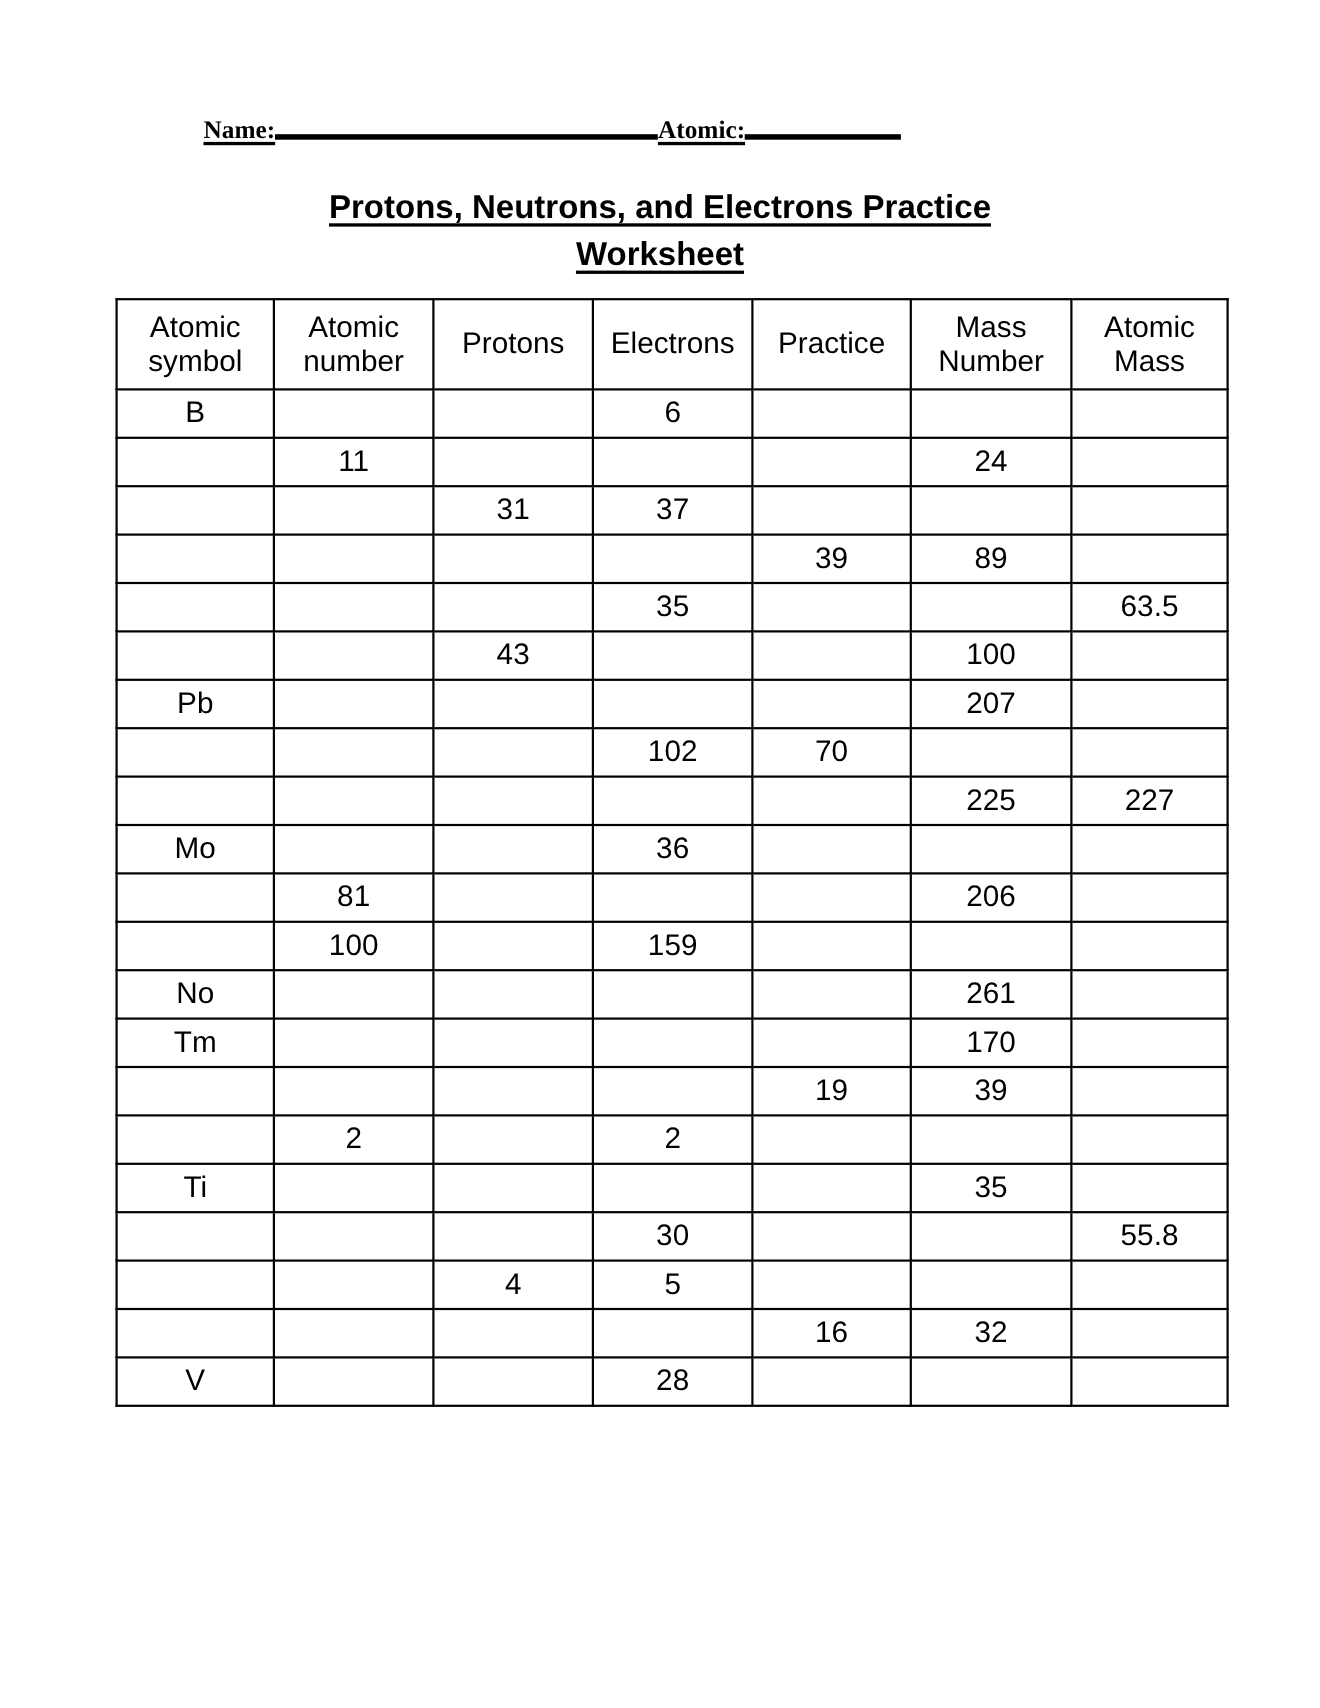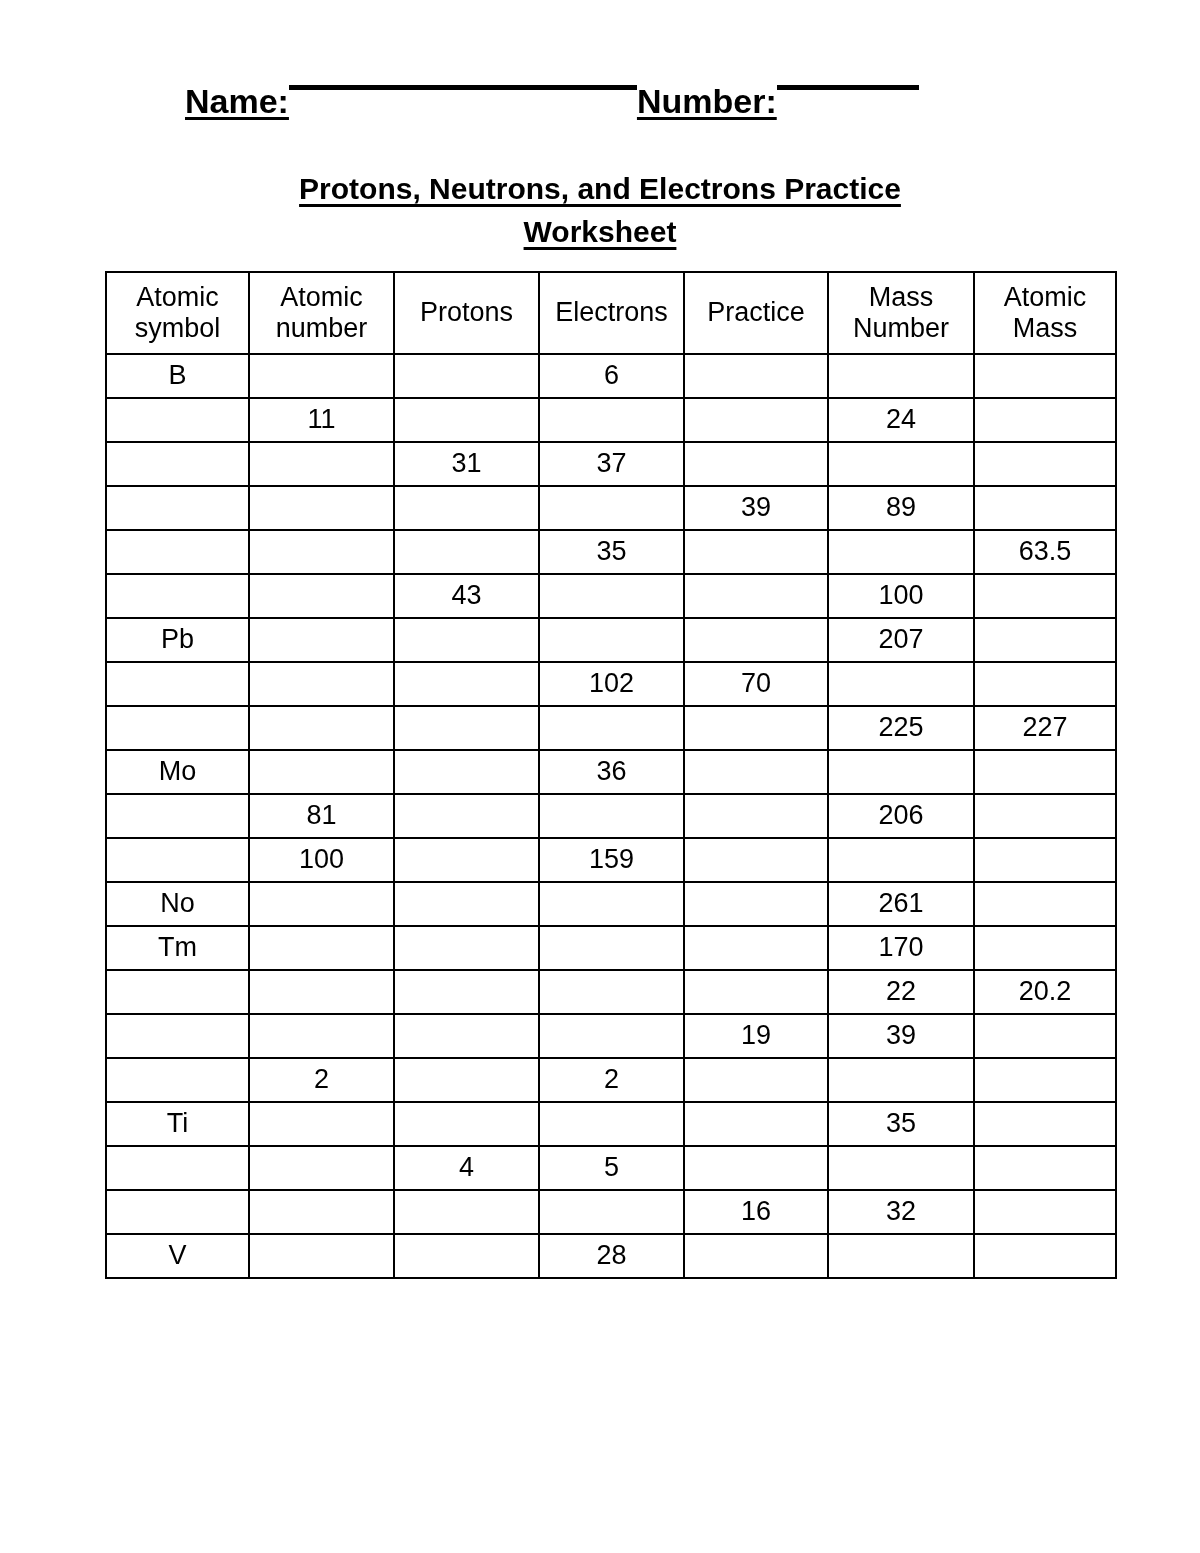--- a/index.html
+++ b/index.html
@@ -25,23 +25,25 @@
   }
 
   
   .namebar {
     position: absolute;
     left: 105px;
     top: 84px;
     width: 1010px;
     height: 46px;
     display: flex;
-    font-size: 34px;
+    align-items: flex-end;
+    font-size: 23px;
     font-weight: bold;
     letter-spacing: 0px;
+    font-family: Liberation Serif, serif;
   }
   .namebar .lbl {
     text-decoration: underline;
     text-underline-offset: 4px;
     text-decoration-thickness: 3px;
     white-space: nowrap;
     line-height: 1.05;
   }
   .namebar .lbl.name-lbl { padding-left: 80px; }
   .namebar .rule {
@@ -115,21 +117,21 @@
   }
 </style>
 </head>
 <body>
 
 <div class="page">
 
   <div class="namebar">
     <span class="lbl name-lbl">Name:</span>
     <span class="rule name-rule"></span>
-    <span class="lbl period-lbl">Number:</span>
+    <span class="lbl period-lbl">Atomic:</span>
     <span class="rule period-rule"></span>
   </div>
 
   <div class="title">
     <div><span class="tline">Protons, Neutrons, and Electrons Practice</span></div>
     <div><span class="tline">Worksheet</span></div>
   </div>
 
   <div class="tablewrap">
     <table class="sheet">
@@ -296,29 +298,20 @@
             <td></td>
             <td></td>
             <td>170</td>
             <td></td>
           </tr>
           <tr>
             <td></td>
             <td></td>
             <td></td>
             <td></td>
-            <td></td>
-            <td>22</td>
-            <td>20.2</td>
-          </tr>
-          <tr>
-            <td></td>
-            <td></td>
-            <td></td>
-            <td></td>
             <td>19</td>
             <td>39</td>
             <td></td>
           </tr>
           <tr>
             <td></td>
             <td>2</td>
             <td></td>
             <td>2</td>
             <td></td>
@@ -326,20 +319,29 @@
             <td></td>
           </tr>
           <tr>
             <td>Ti</td>
             <td></td>
             <td></td>
             <td></td>
             <td></td>
             <td>35</td>
             <td></td>
+          </tr>
+          <tr>
+            <td></td>
+            <td></td>
+            <td></td>
+            <td>30</td>
+            <td></td>
+            <td></td>
+            <td>55.8</td>
           </tr>
           <tr>
             <td></td>
             <td></td>
             <td>4</td>
             <td>5</td>
             <td></td>
             <td></td>
             <td></td>
           </tr>

